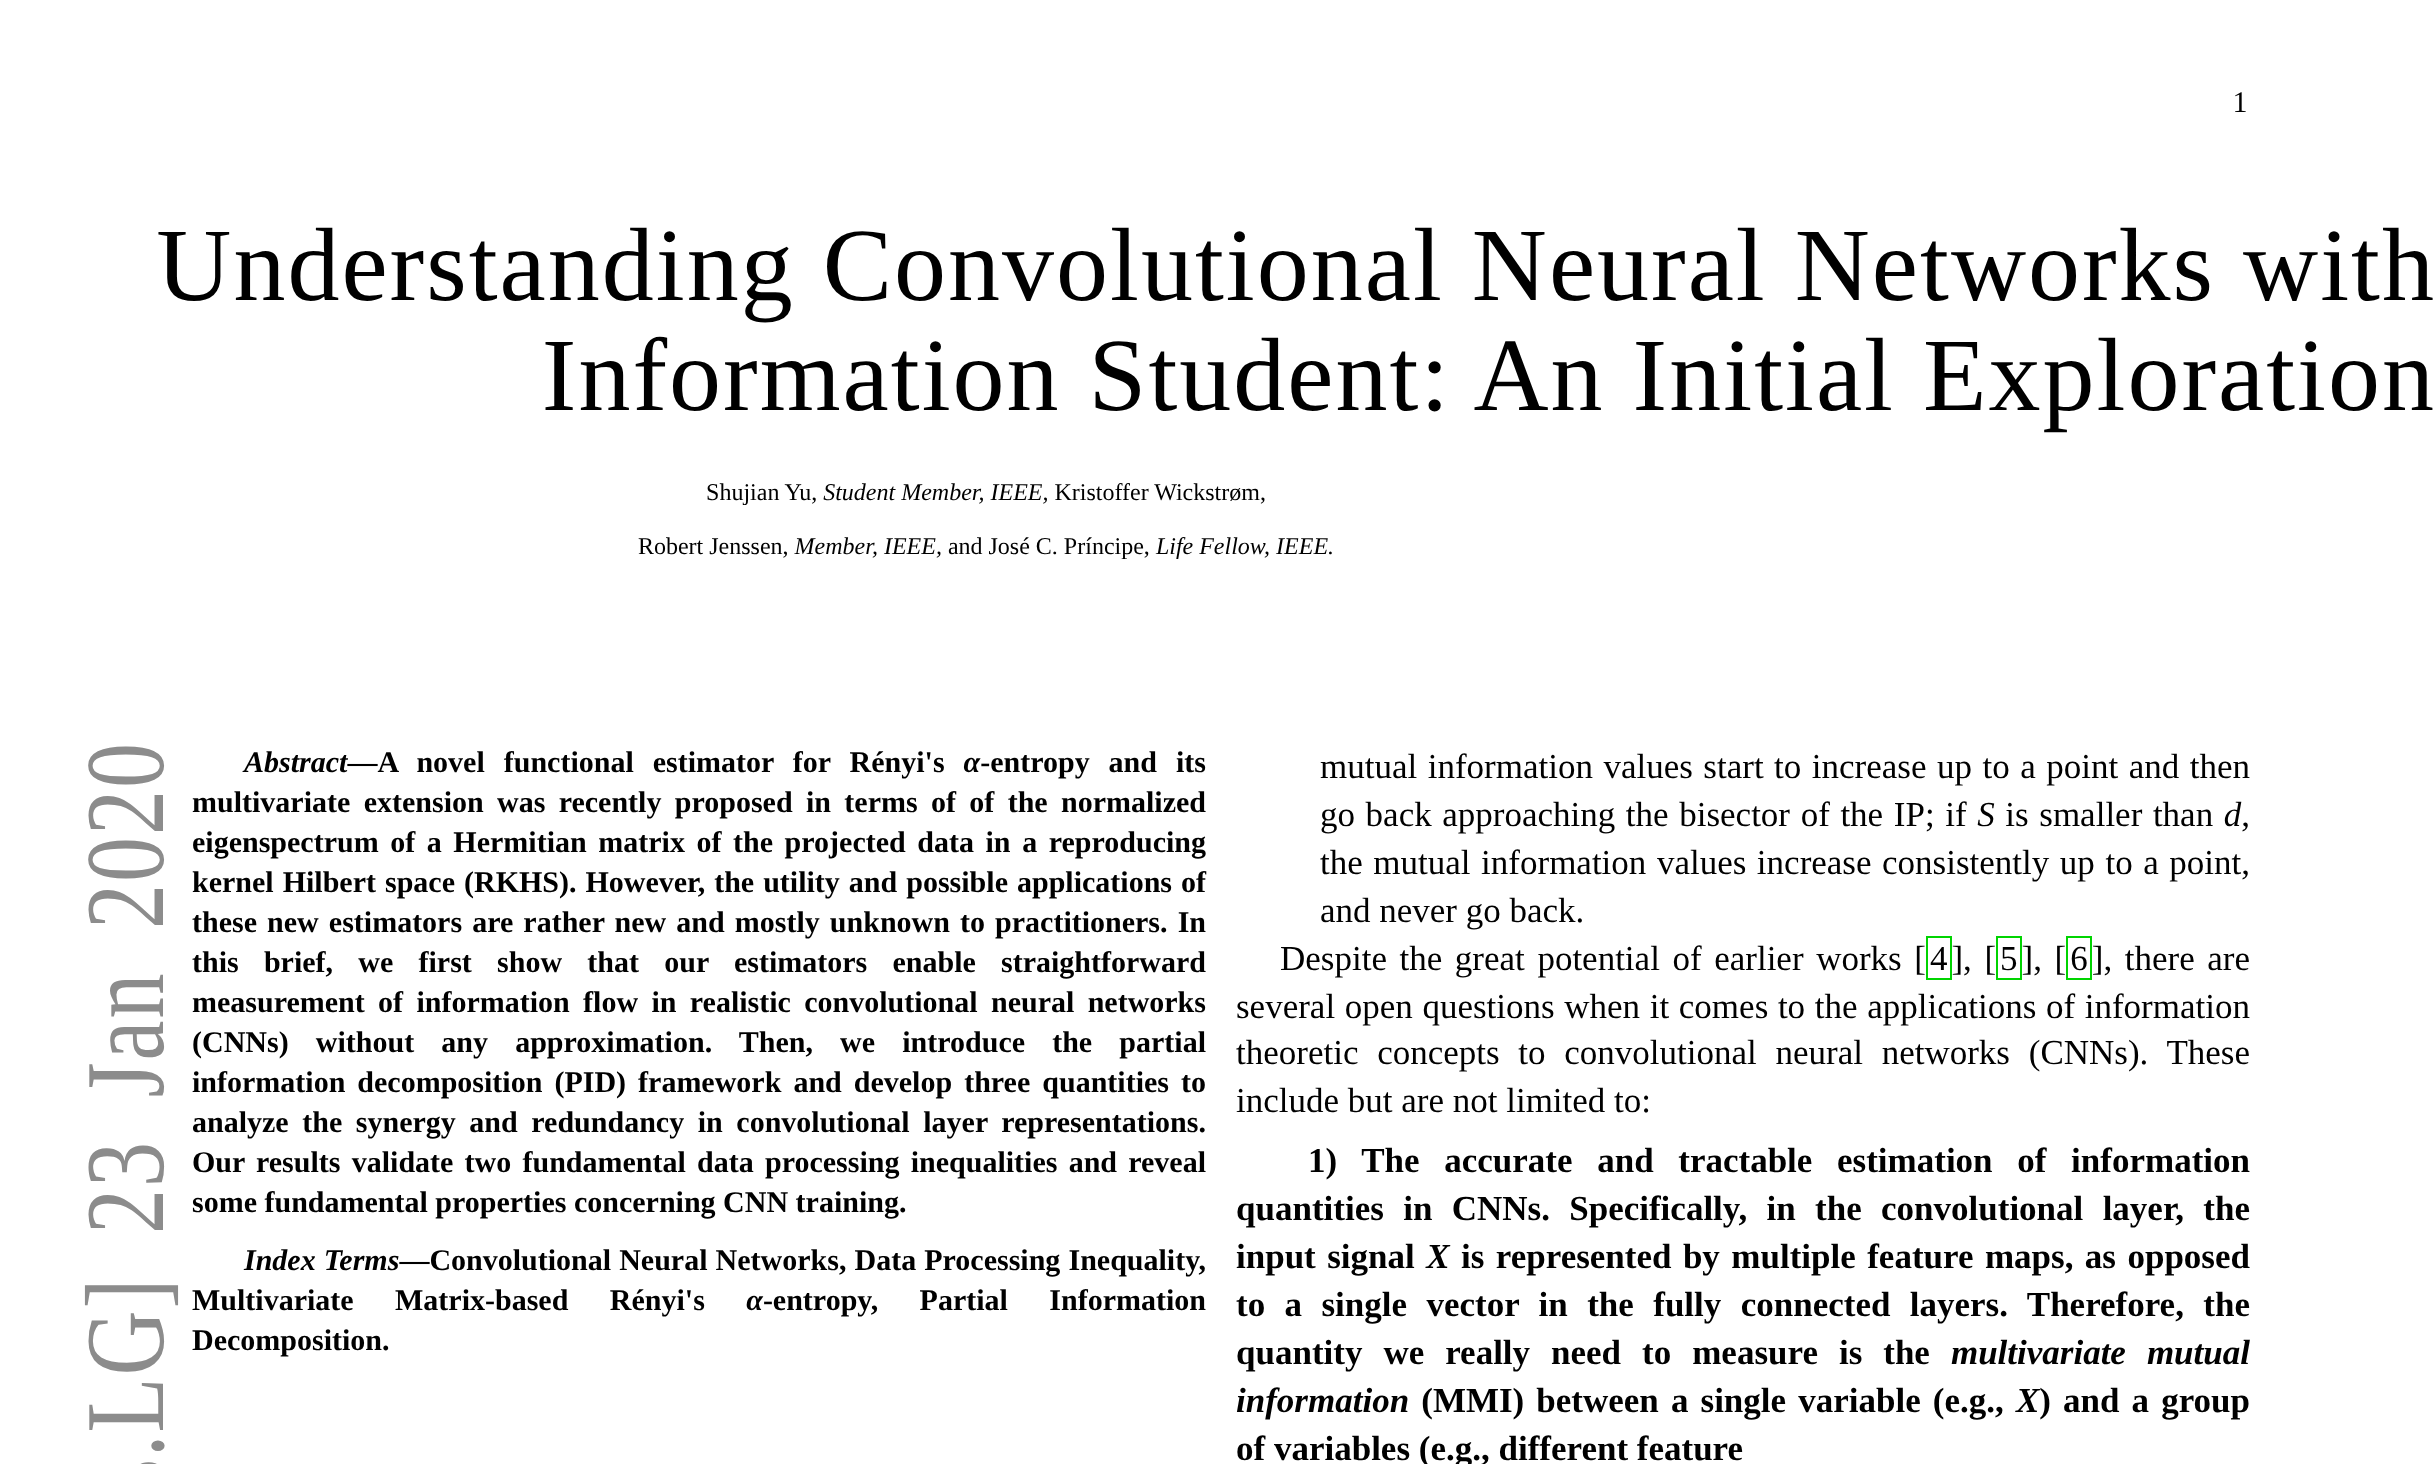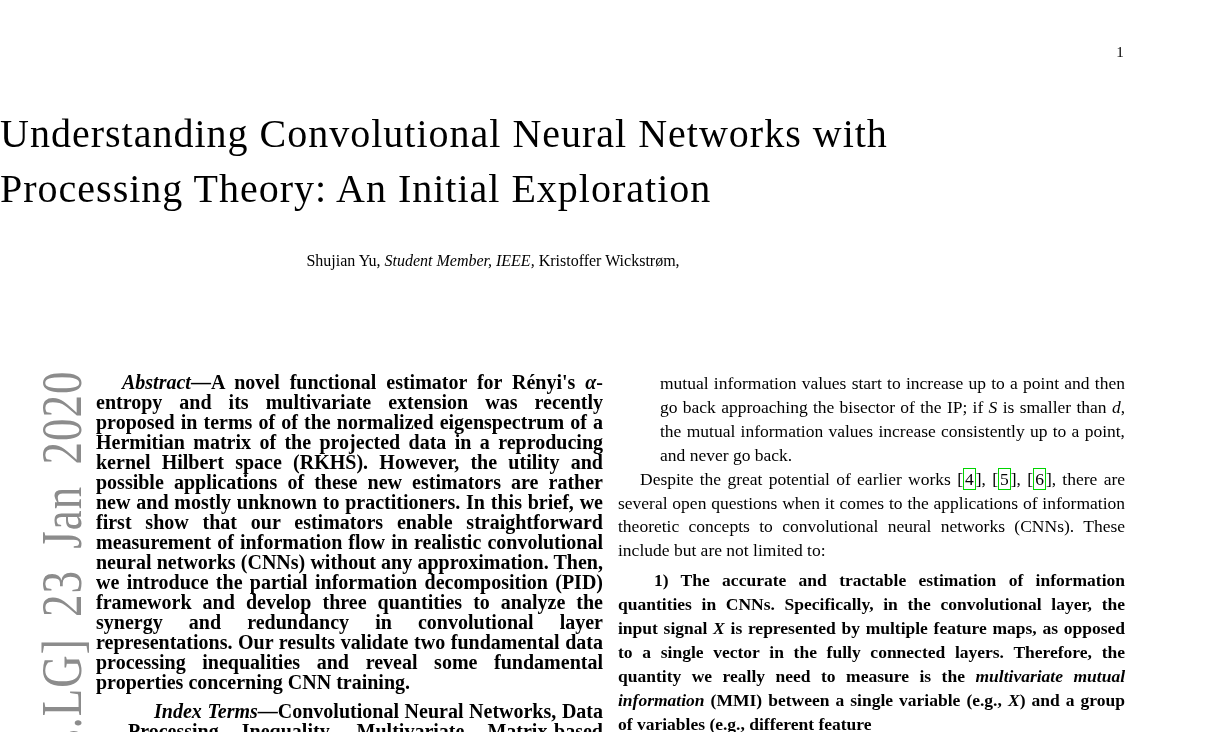--- a/index.html
+++ b/index.html
@@ -34,52 +34,51 @@
     letter-spacing: 1px;
     word-spacing: 9px;
     white-space: nowrap;
     color: var(--wm, #8c8c8c);
   }
   .title {
     position: absolute;
     top: 106px;
     left: 0;
     width: 1218px;
-    text-align: left;
+    text-align: right;
     font-weight: normal;
-    font-size: 40px;
+    font-size: 52px;
     line-height: 55px;
     letter-spacing: 1px;
   }
   .title-line { display: block; }
   .authors {
     position: absolute;
     top: 233px;
     left: 0;
     width: 986px;
     text-align: center;
-    font-size: 16px;
+    font-size: 12px;
     line-height: 27px;
-    margin-top: 14px;
   }
   .author-line { display: block; }
   .col {
     position: absolute;
     top: 372px;
   }
   .col-left { left: 96px; width: 507px; }
   .col-right { left: 618px; width: 507px; }
   .col-left p {
-    font-size: 20px;
+    font-size: 15px;
     line-height: 20px;
     font-weight: bold;
     text-align: justify;
     text-indent: 26px;
   }
-  .col-left p.index-terms { margin-top: 9px; margin-left: 32px; }
+  .col-left p.index-terms { margin-top: 9px; }
   .col-right p {
     font-size: 17.5px;
     line-height: 23.9px;
     text-align: justify;
   }
   .col-right p.indent-none { text-indent: 0; margin-left: 42px; }
   .col-right p.indent-std  { text-indent: 22px; }
   .col-right p.indent-item { text-indent: 36px; margin-top: 6px; font-weight: bold; }
   .seg-n  { font-style: normal; }
   .seg-i  { font-style: italic; }
@@ -95,25 +94,26 @@
 <body>
 
 <div class="page">
 
   <div class="page-number">1</div>
 
   <div class="watermark">s.LG] 23 Jan 2020</div>
 
   <h1 class="title">
     <span class="title-line">Understanding Convolutional Neural Networks with</span>
-    <span class="title-line">Processing Theory: An Initial Exploration</span>
+    <span class="title-line">Information Student: An Initial Exploration</span>
   </h1>
 
   <div class="authors">
     <span class="author-line"><span class="seg-n">Shujian Yu, </span><span class="seg-i">Student Member, IEEE,</span><span class="seg-n"> Kristoffer Wickstrøm,</span></span>
+    <span class="author-line"><span class="seg-n">Robert Jenssen, </span><span class="seg-i">Member, IEEE,</span><span class="seg-n"> and José C. Príncipe, </span><span class="seg-i">Life Fellow, IEEE.</span></span>
   </div>
 
   <div class="col col-left">
     <p class="abstract"><span class="seg-bi">Abstract</span><span class="seg-b">—A novel functional estimator for Rényi's </span><span class="seg-bi">α</span><span class="seg-b">-entropy and its multivariate extension was recently proposed in terms of of the normalized eigenspectrum of a Hermitian matrix of the projected data in a reproducing kernel Hilbert space (RKHS). However, the utility and possible applications of these new estimators are rather new and mostly unknown to practitioners. In this brief, we first show that our estimators enable straightforward measurement of information flow in realistic convolutional neural networks (CNNs) without any approximation. Then, we introduce the partial information decomposition (PID) framework and develop three quantities to analyze the synergy and redundancy in convolutional layer representations. Our results validate two fundamental data processing inequalities and reveal some fundamental properties concerning CNN training.</span></p>
     <p class="index-terms"><span class="seg-bi">Index Terms</span><span class="seg-b">—Convolutional Neural Networks, Data Processing Inequality, Multivariate Matrix-based Rényi's </span><span class="seg-bi">α</span><span class="seg-b">-entropy, Partial Information Decomposition.</span></p>
   </div>
 
   <div class="col col-right">
       <p class="indent-none"><span class="seg-n">mutual information values start to increase up to a point and then go back approaching the bisector of the IP; if </span><span class="seg-i">S</span><span class="seg-n"> is smaller than </span><span class="seg-i">d</span><span class="seg-n">, the mutual information values increase consistently up to a point, and never go back.</span></p>
       <p class="indent-std"><span class="seg-n">Despite the great potential of earlier works [</span><span class="seg-c">4</span><span class="seg-n">], [</span><span class="seg-c">5</span><span class="seg-n">], [</span><span class="seg-c">6</span><span class="seg-n">], there are several open questions when it comes to the applications of information theoretic concepts to convolutional neural networks (CNNs). These include but are not limited to:</span></p>

